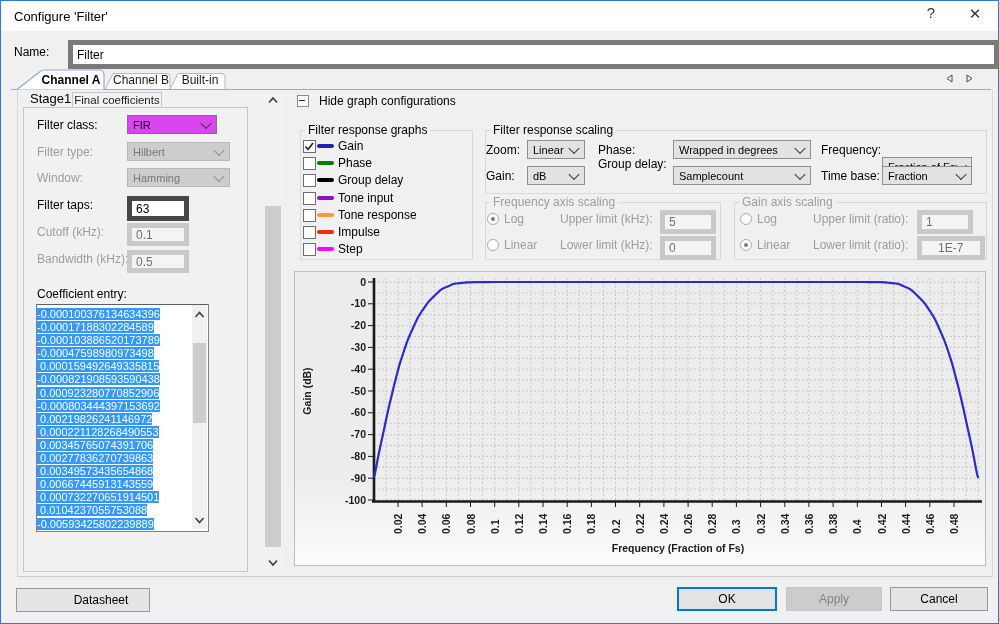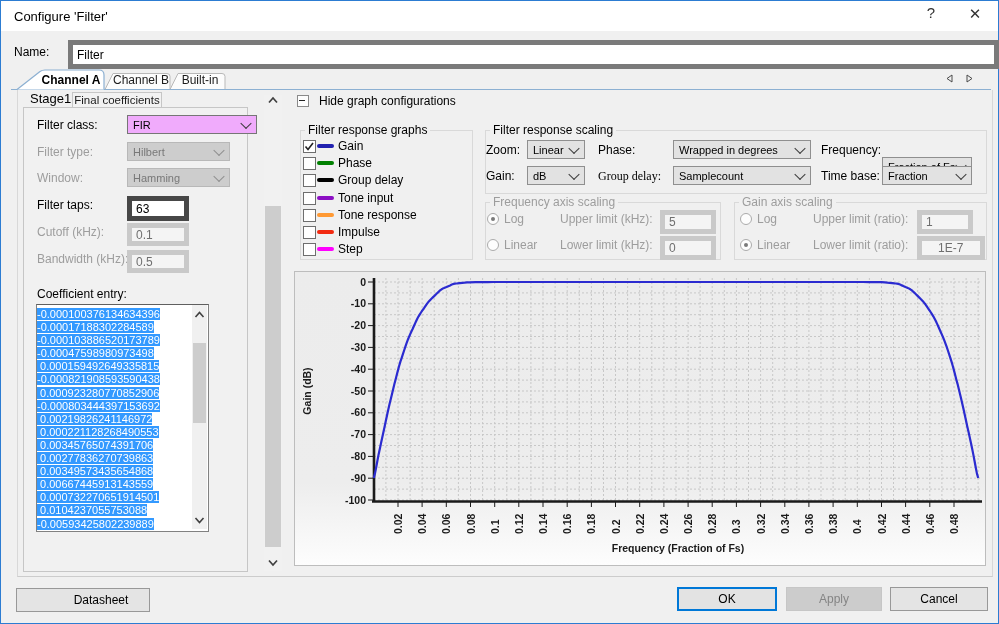--- a/index.html
+++ b/index.html
@@ -44,21 +44,21 @@
 <text x="199" y="21" font-size="12" fill="#1b1b1b" text-anchor="middle" font-family="Liberation Sans">Built-in</text>
 <path d="M951,12 L946,15.5 L951,19 Z" fill="none" stroke="#4a4a4a" stroke-width="1"></path>
 <path d="M966,12 L971,15.5 L966,19 Z" fill="none" stroke="#4a4a4a" stroke-width="1"></path>
 </svg>
 
 <div class="ab" style="left:16px;top:89px;width:974px;height:486px;border:0;border-left:1px solid #d8d8d8;border-right:1px solid #d8d8d8;border-bottom:1px solid #cccccc;"></div>
 <div class="ab" style="left:29px;top:90px;font-size:13px;color:#000;">Stage1</div>
 <div class="ab" style="left:71px;top:91px;width:88px;height:15px;background:#f2f2f2;border:1px solid #c6c6c6;border-bottom:0;font-size:11.5px;color:#1b1b1b;text-align:center;line-height:15px;white-space:nowrap;">Final coefficients</div>
 <div class="ab" style="left:22px;top:106px;width:223px;height:463px;background:#f1f1f1;border:1px solid #c6c6c6;border-top:1px solid #c6c6c6;"></div>
 <div class="lbl" style="left:36px;top:117px;">Filter class:</div>
-<div class="combo" style="left:126px;top:114px;width:88px;height:17px;border-color:#767676;background:#f0abfc;padding-left:40px;">
+<div class="combo" style="left:126px;top:114px;width:88px;height:17px;border-color:#767676;background:#d946ef;">
       <span class="ct">FIR</span>
       <span class="chev"></span>
     </div>
 <div class="lbl gray" style="left:36px;top:144px;">Filter type:</div>
 <div class="combo dis" style="left:126px;top:141px;width:88px;height:17px;">
       <span class="ct">Hilbert</span>
       <span class="chev"></span>
     </div>
 <div class="lbl gray" style="left:36px;top:170px;">Window:</div>
 <div class="combo dis" style="left:126px;top:167px;width:88px;height:17px;">
@@ -150,21 +150,21 @@
 <div class="lbl" style="left:820px;top:142px;">Frequency:</div>
 <div class="combo" style="left:881px;top:139px;width:88px;height:17px;margin-top:17px;">
       <span class="ct">Fraction of Fs</span>
       <span class="chev"></span>
     </div>
 <div class="lbl" style="left:485px;top:168px;">Gain:</div>
 <div class="combo" style="left:526px;top:165px;width:56px;height:17px;">
       <span class="ct">dB</span>
       <span class="chev"></span>
     </div>
-<div class="lbl" style="left:597px;top:168px;font-family:Liberation Serif, serif;">Group delay:</div>
+<div class="lbl" style="left:597px;top:156px;">Group delay:</div>
 <div class="combo" style="left:672px;top:165px;width:136px;height:17px;">
       <span class="ct">Samplecount</span>
       <span class="chev"></span>
     </div>
 <div class="lbl" style="left:820px;top:168px;">Time base:</div>
 <div class="combo" style="left:881px;top:165px;width:88px;height:17px;">
       <span class="ct">Fraction</span>
       <span class="chev"></span>
     </div>
 <div class="grp" style="left:484px;top:201px;width:234px;height:56px;">

